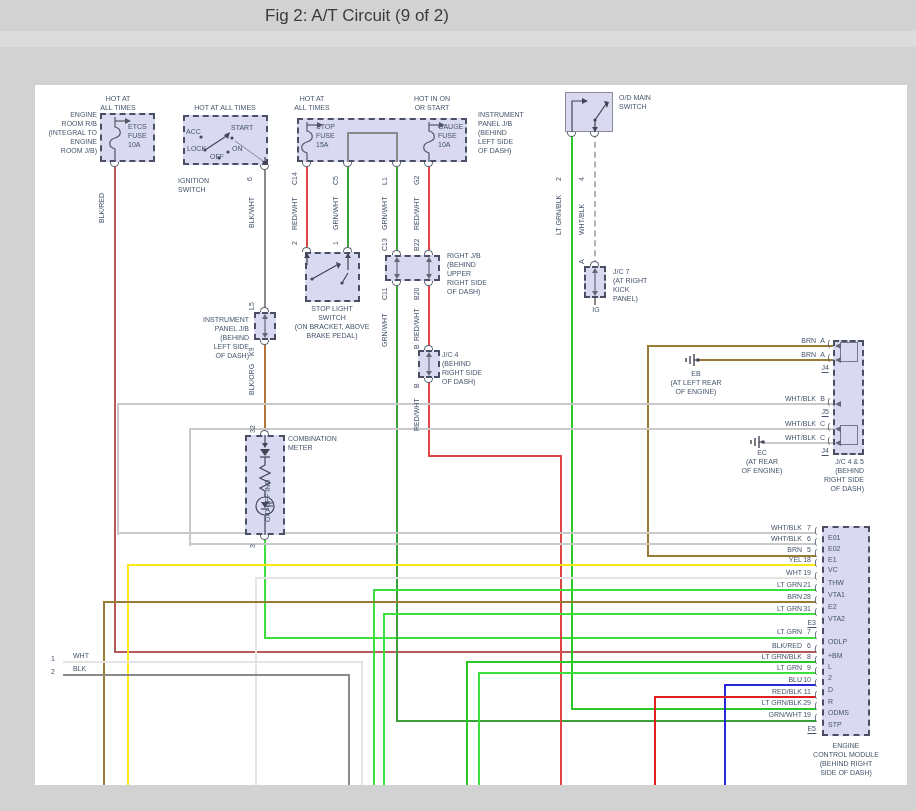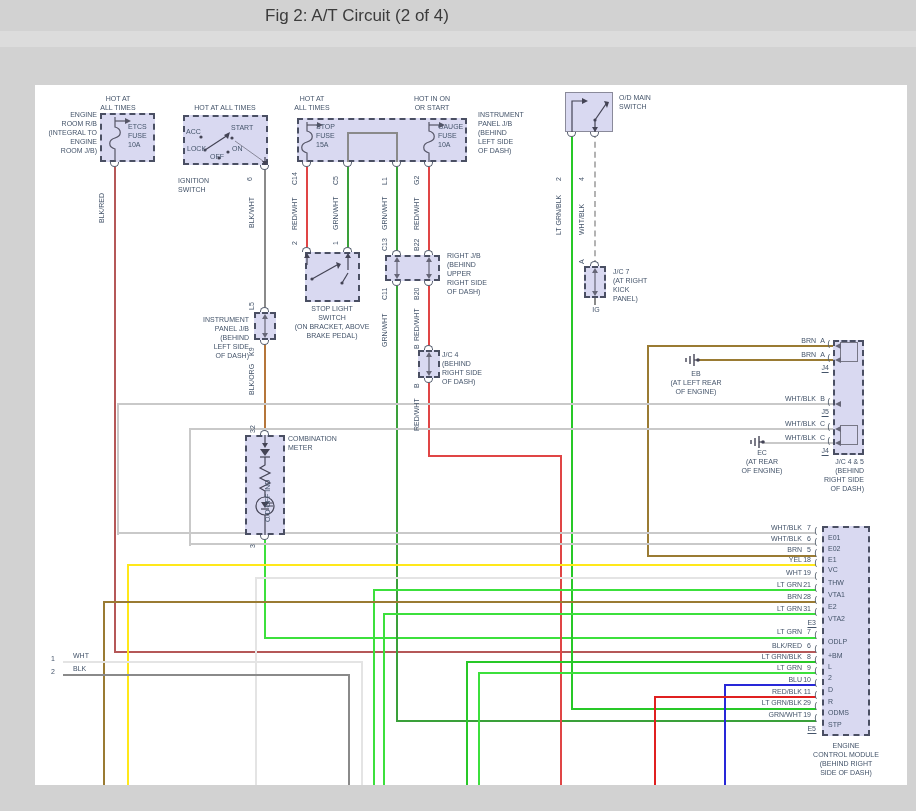--- a/index.html
+++ b/index.html
@@ -36,21 +36,21 @@
   .cup{position:absolute;width:9px;height:5px;background:#fff;border:1px solid #5a6272;border-top:none;border-radius:0 0 9px 9px;box-sizing:border-box;}
   .cap{position:absolute;width:9px;height:5px;background:#fff;border:1px solid #5a6272;border-bottom:none;border-radius:9px 9px 0 0;box-sizing:border-box;}
   .paren{position:absolute;font-size:9px;line-height:9px;color:#55606e;font-family:"DejaVu Sans Mono",monospace;}
   svg{position:absolute;overflow:visible;}
 </style>
 </head>
 <body>
 
 <div class="screen">
   <div class="band"></div>
-  <div class="title">Fig 2: A/T Circuit (2 of 4)</div>
+  <div class="title">Fig 2: A/T Circuit (9 of 2)</div>
 
   <div class="canvas">
 
     <i class="w v dkred" style="left:79px;top:77px;height:491px"></i>
     <i class="w h dkred" style="left:79px;top:566px;width:702px"></i>
     <i class="w v gray" style="left:229px;top:80px;height:147px"></i>
     <i class="w v orgbrn" style="left:229px;top:255px;height:95px"></i>
     <i class="w v ltgrn" style="left:229px;top:450px;height:104px"></i>
     <i class="w h ltgrn" style="left:229px;top:552px;width:552px"></i>
     <i class="w v red" style="left:271px;top:77px;height:90px"></i>

